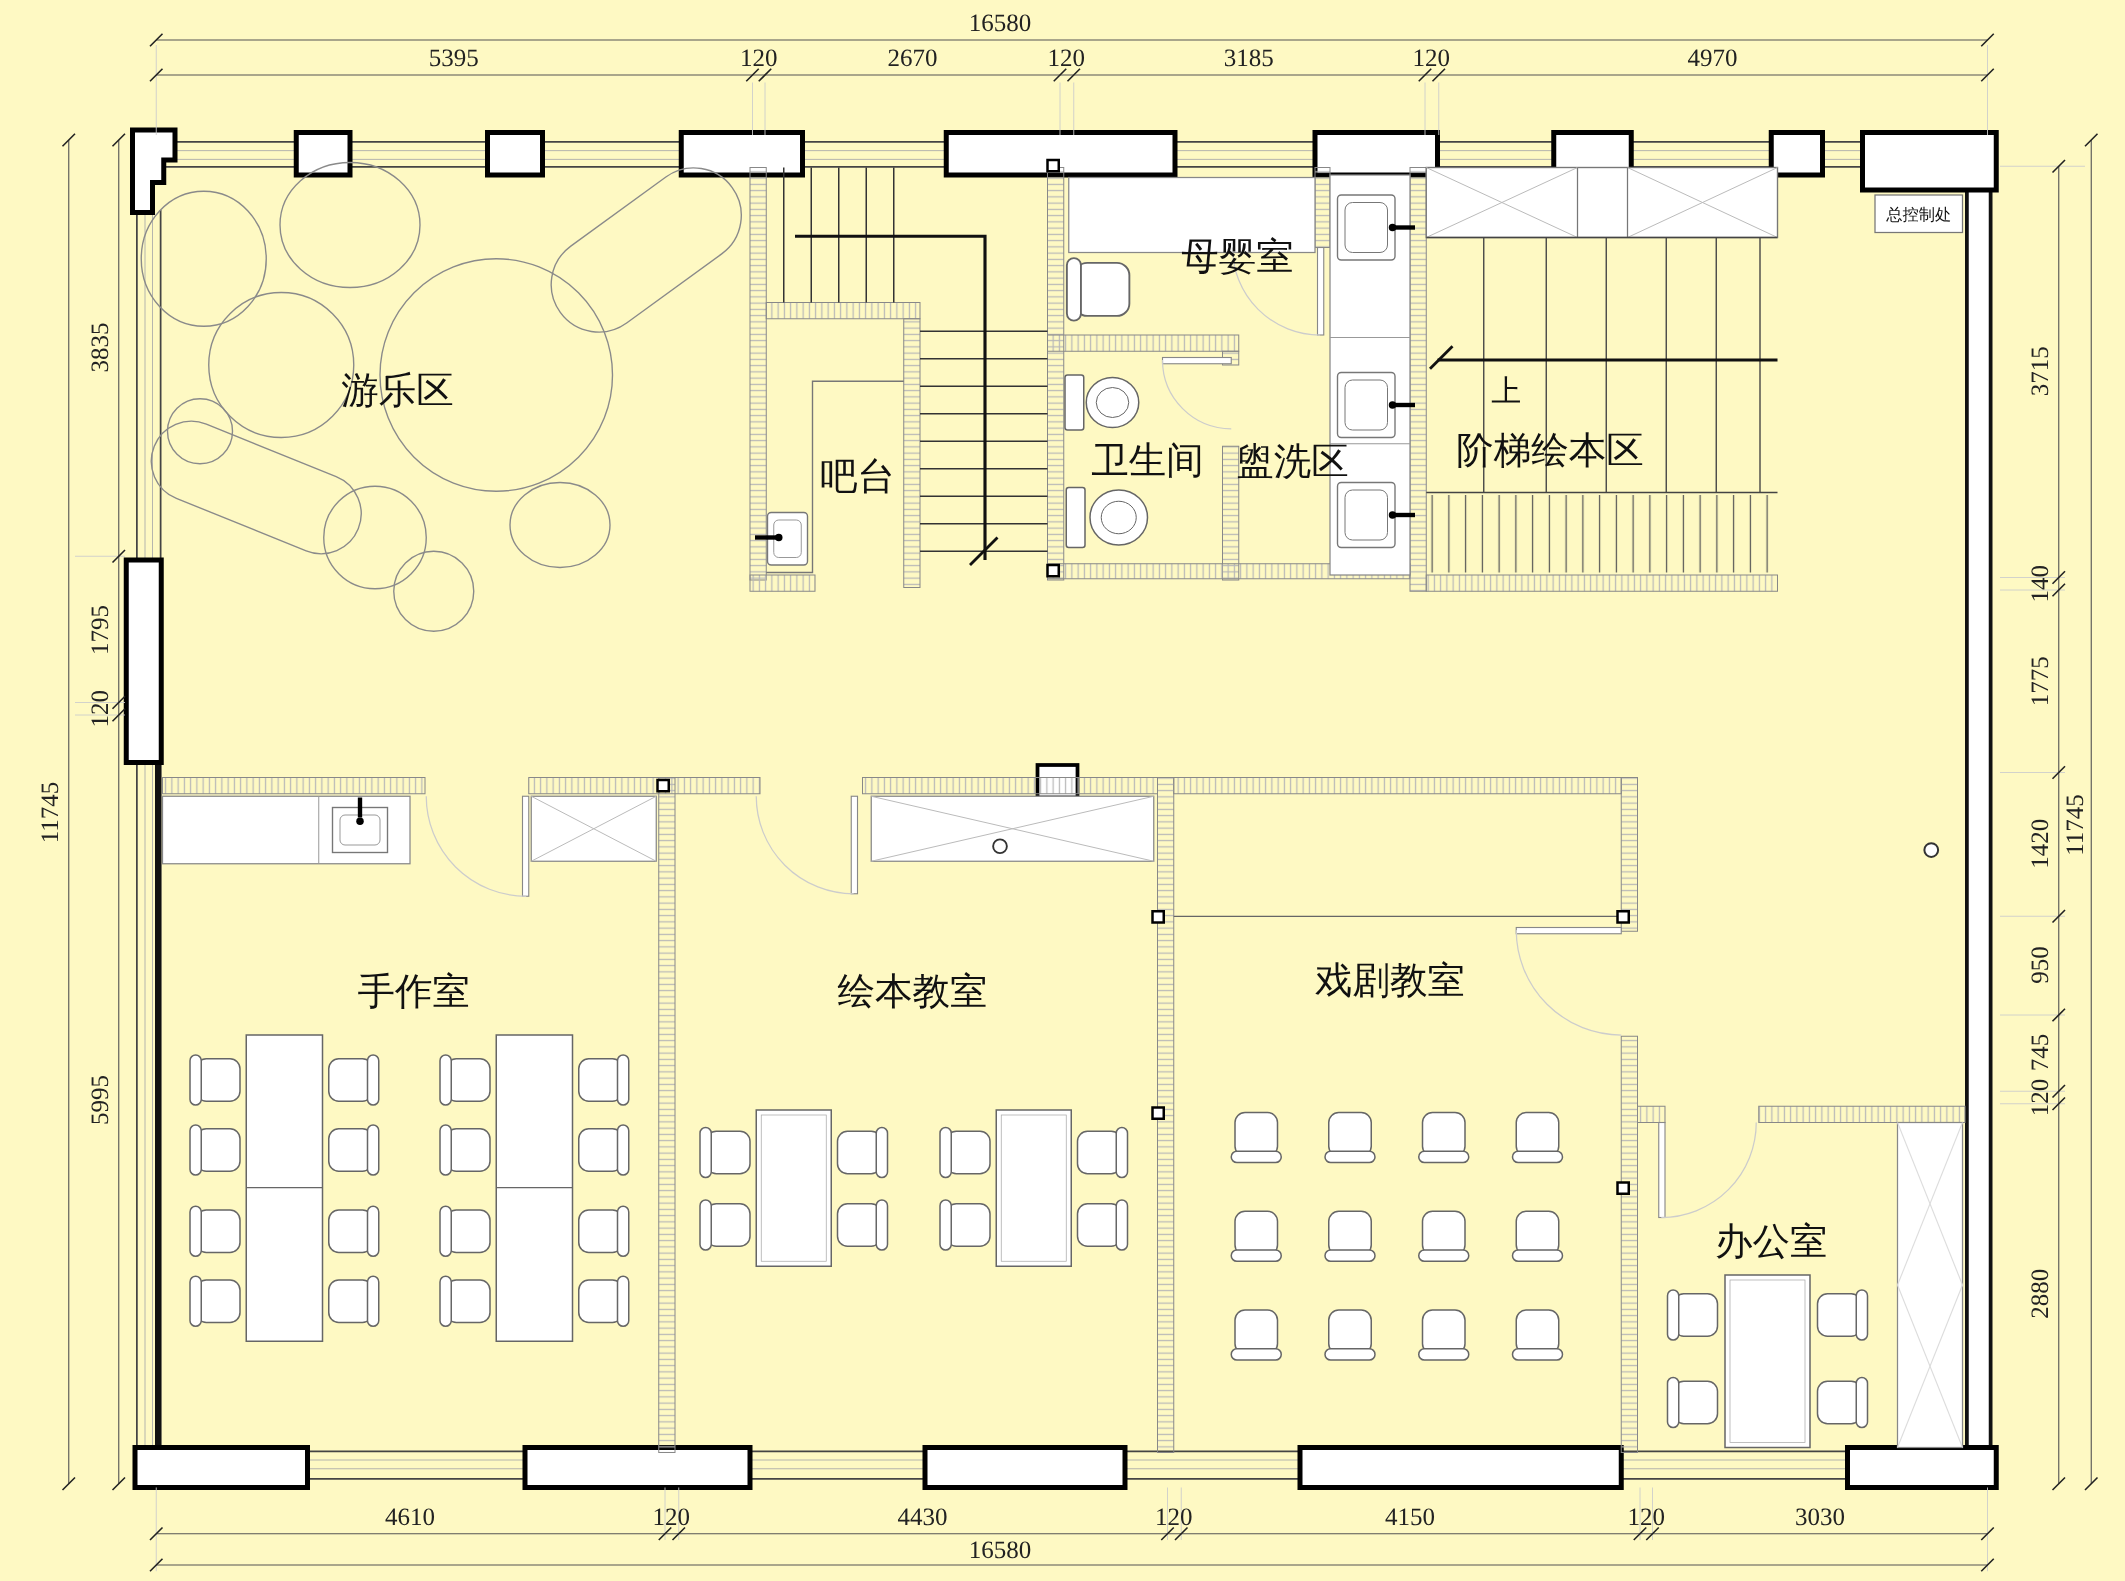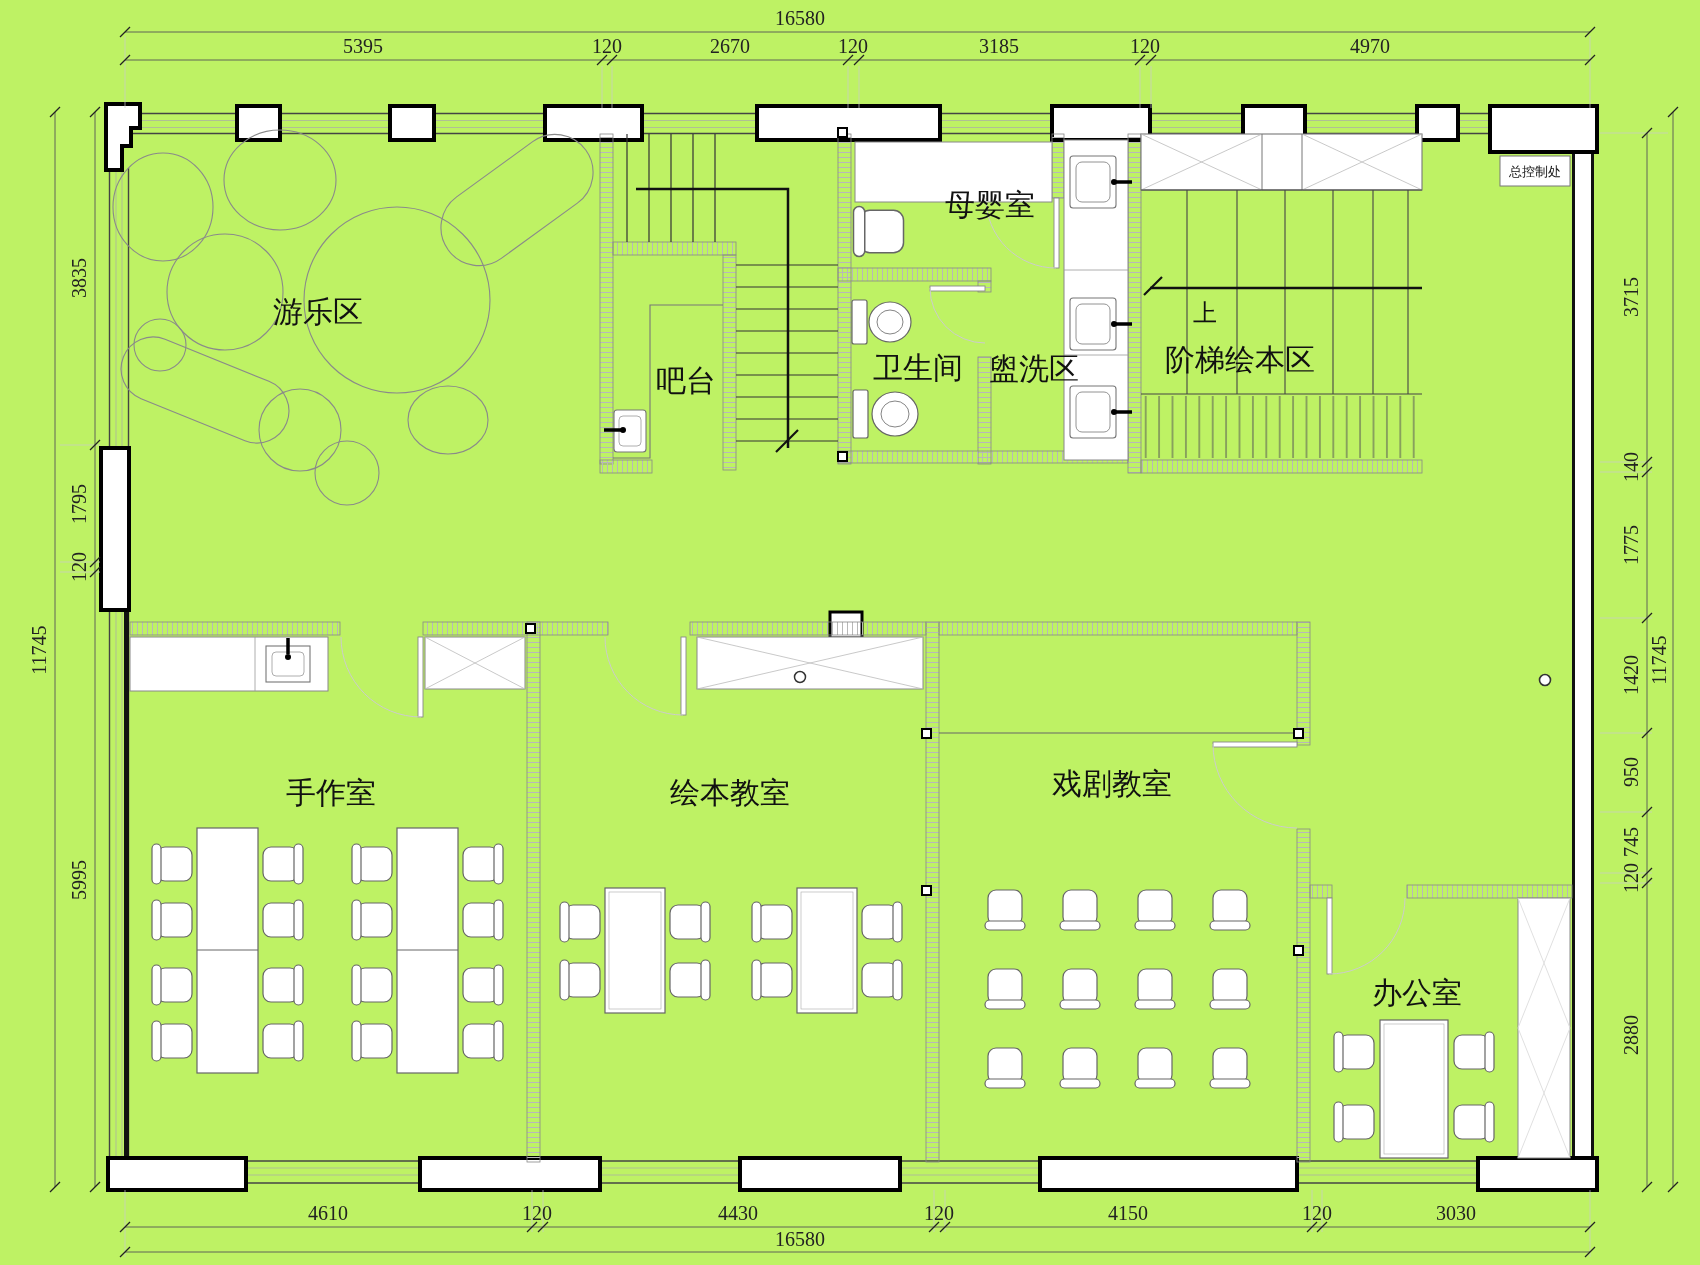--- a/index.html
+++ b/index.html
@@ -1,16 +1,16 @@
 <!DOCTYPE html>
 <html><head>
 <meta charset="utf-8">
 <style>
   html,body{margin:0;padding:0;background:#fff;}
-  .stage{position:relative;width:1700px;height:1265px;background:#bef264;overflow:hidden;}
+  .stage{position:relative;width:1700px;height:1265px;background:#fef9c3;overflow:hidden;}
   svg{display:block;}
   .dm{font-family:"Liberation Serif",serif;font-size:20px;fill:#222;}
   .rm{font-family:"DejaVu Sans",sans-serif;font-size:30px;fill:#111;}
   .rm-s{font-family:"DejaVu Sans",sans-serif;font-size:24px;fill:#111;}
   .rm-xs{font-family:"DejaVu Sans",sans-serif;font-size:13px;fill:#111;}
   text{user-select:none;}
 </style>
 </head>
 <body>
 

